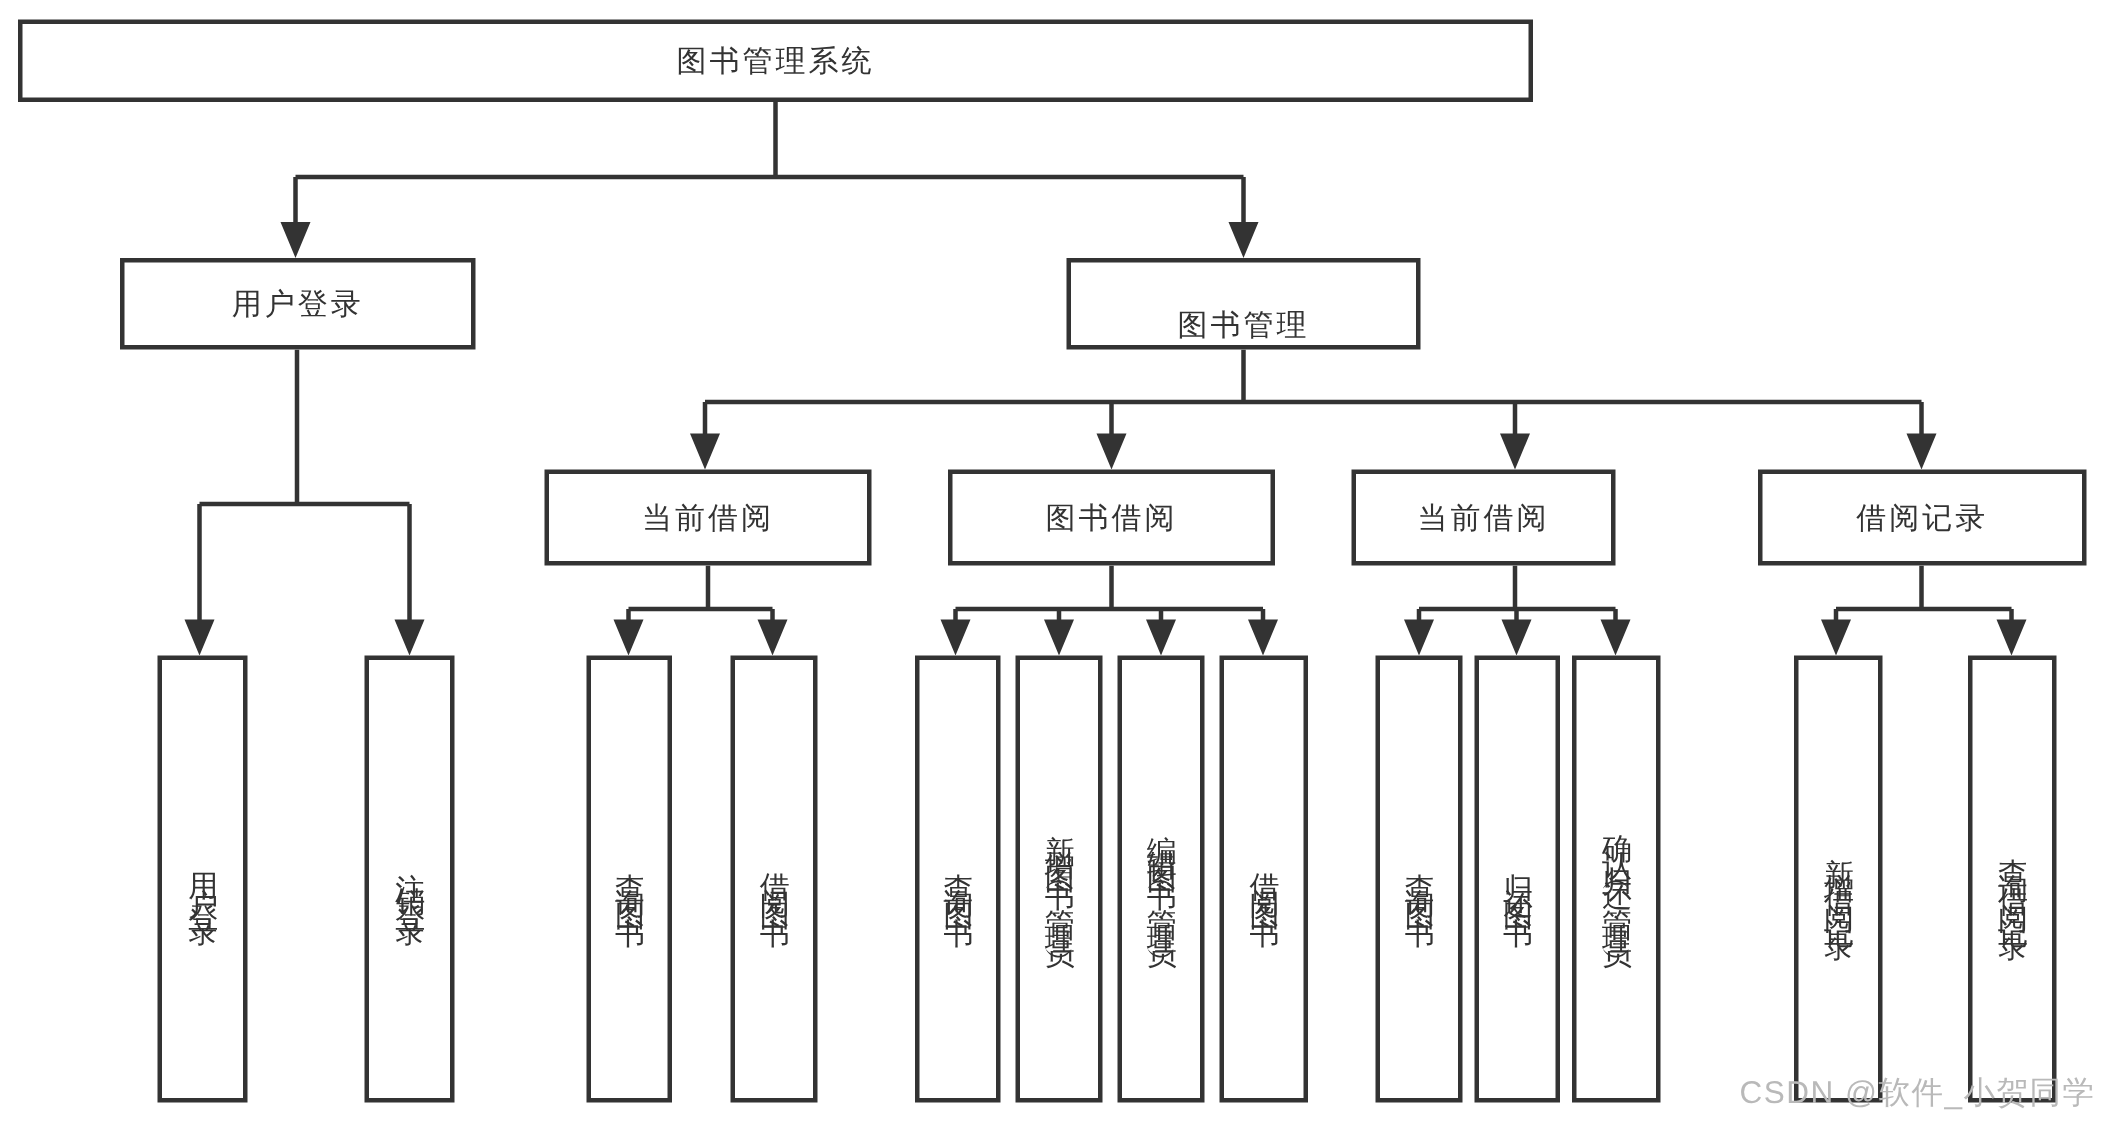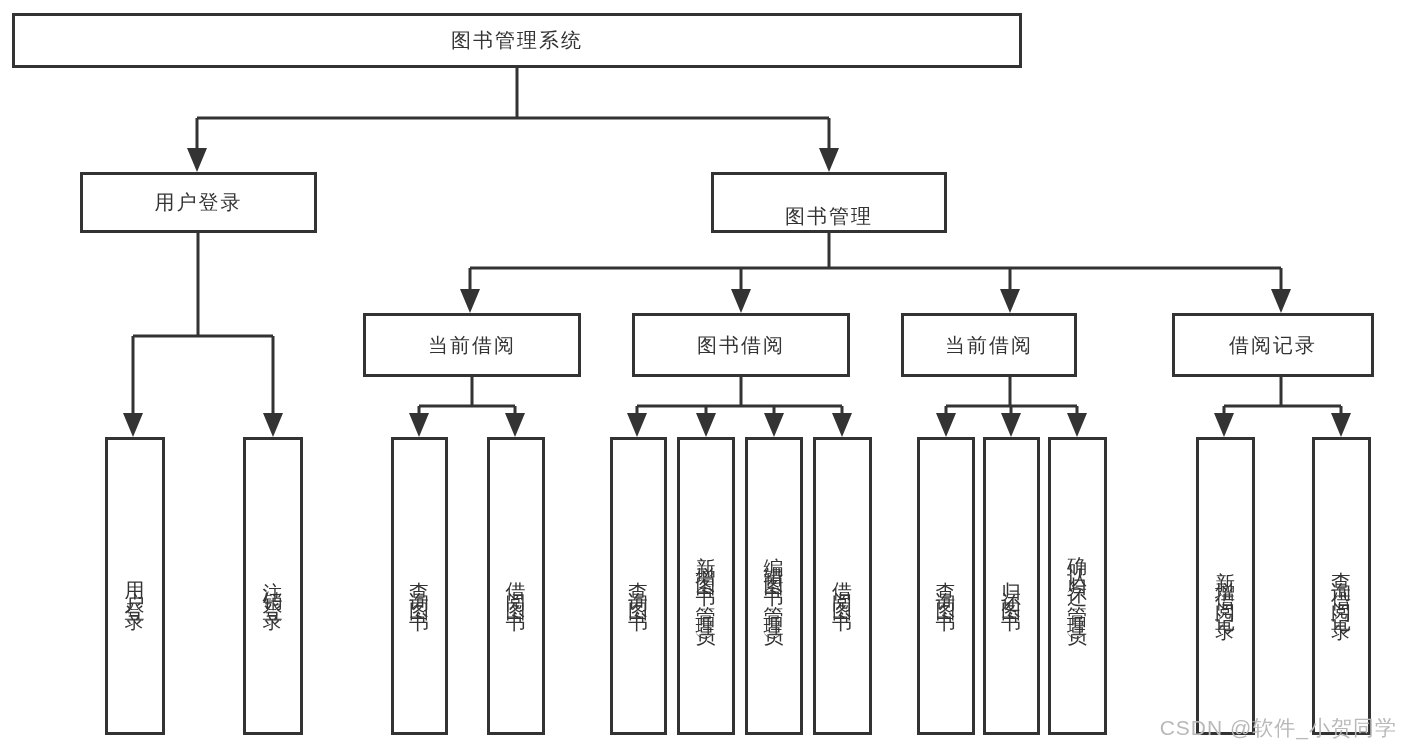--- a/index.html
+++ b/index.html
@@ -56,21 +56,21 @@
   }
   
   .n-root { left: 12px; top: 13px; width: 1010px; height: 55px; }
   
   .n-user { left: 80px;  top: 172px; width: 237px; height: 61px; }
   .n-mgmt { left: 711px; top: 172px; width: 236px; height: 61px; align-items: flex-end; }
   
   .n-s0 { left: 363px;  top: 313px; width: 218px; height: 64px; }
   .n-s1 { left: 632px;  top: 313px; width: 218px; height: 64px; }
   .n-s2 { left: 901px;  top: 313px; width: 176px; height: 64px; }
-  .n-s3 { left: 1172px; top: 313px; width: 202px; height: 64px; }
+  .n-s3 { left: 1172px; top: 313px; width: 219px; height: 64px; }
   
   .l-0  { left: 105px;  width: 60px; }
   .l-1  { left: 243px;  width: 60px; }
   .l-2  { left: 391px;  width: 57px; }
   .l-3  { left: 487px;  width: 58px; }
   .l-4  { left: 610px;  width: 57px; }
   .l-5  { left: 677px;  width: 58px; }
   .l-6  { left: 745px;  width: 58px; }
   .l-7  { left: 813px;  width: 59px; }
   .l-8  { left: 917px;  width: 58px; }

